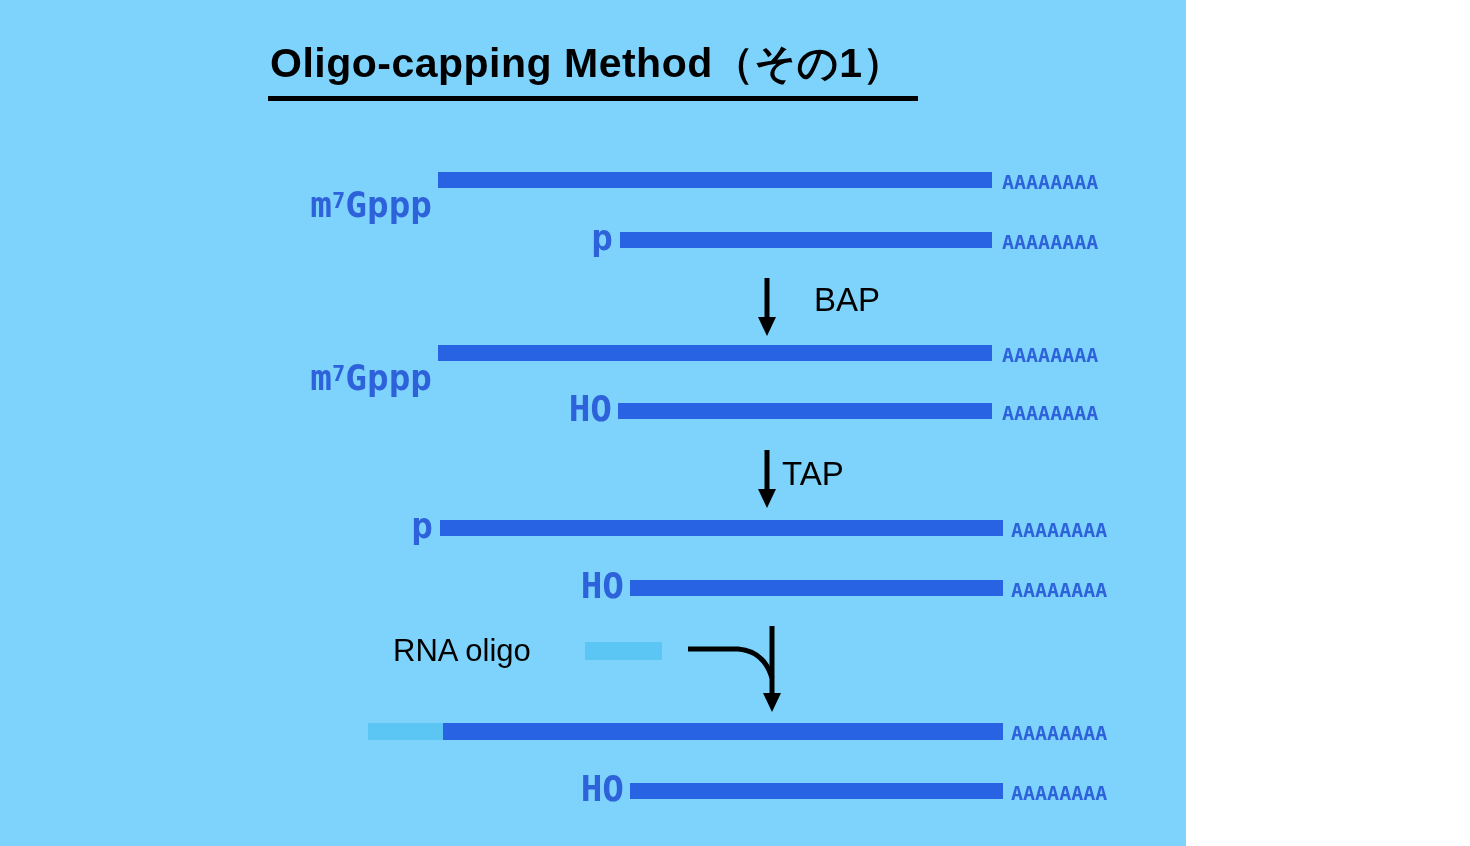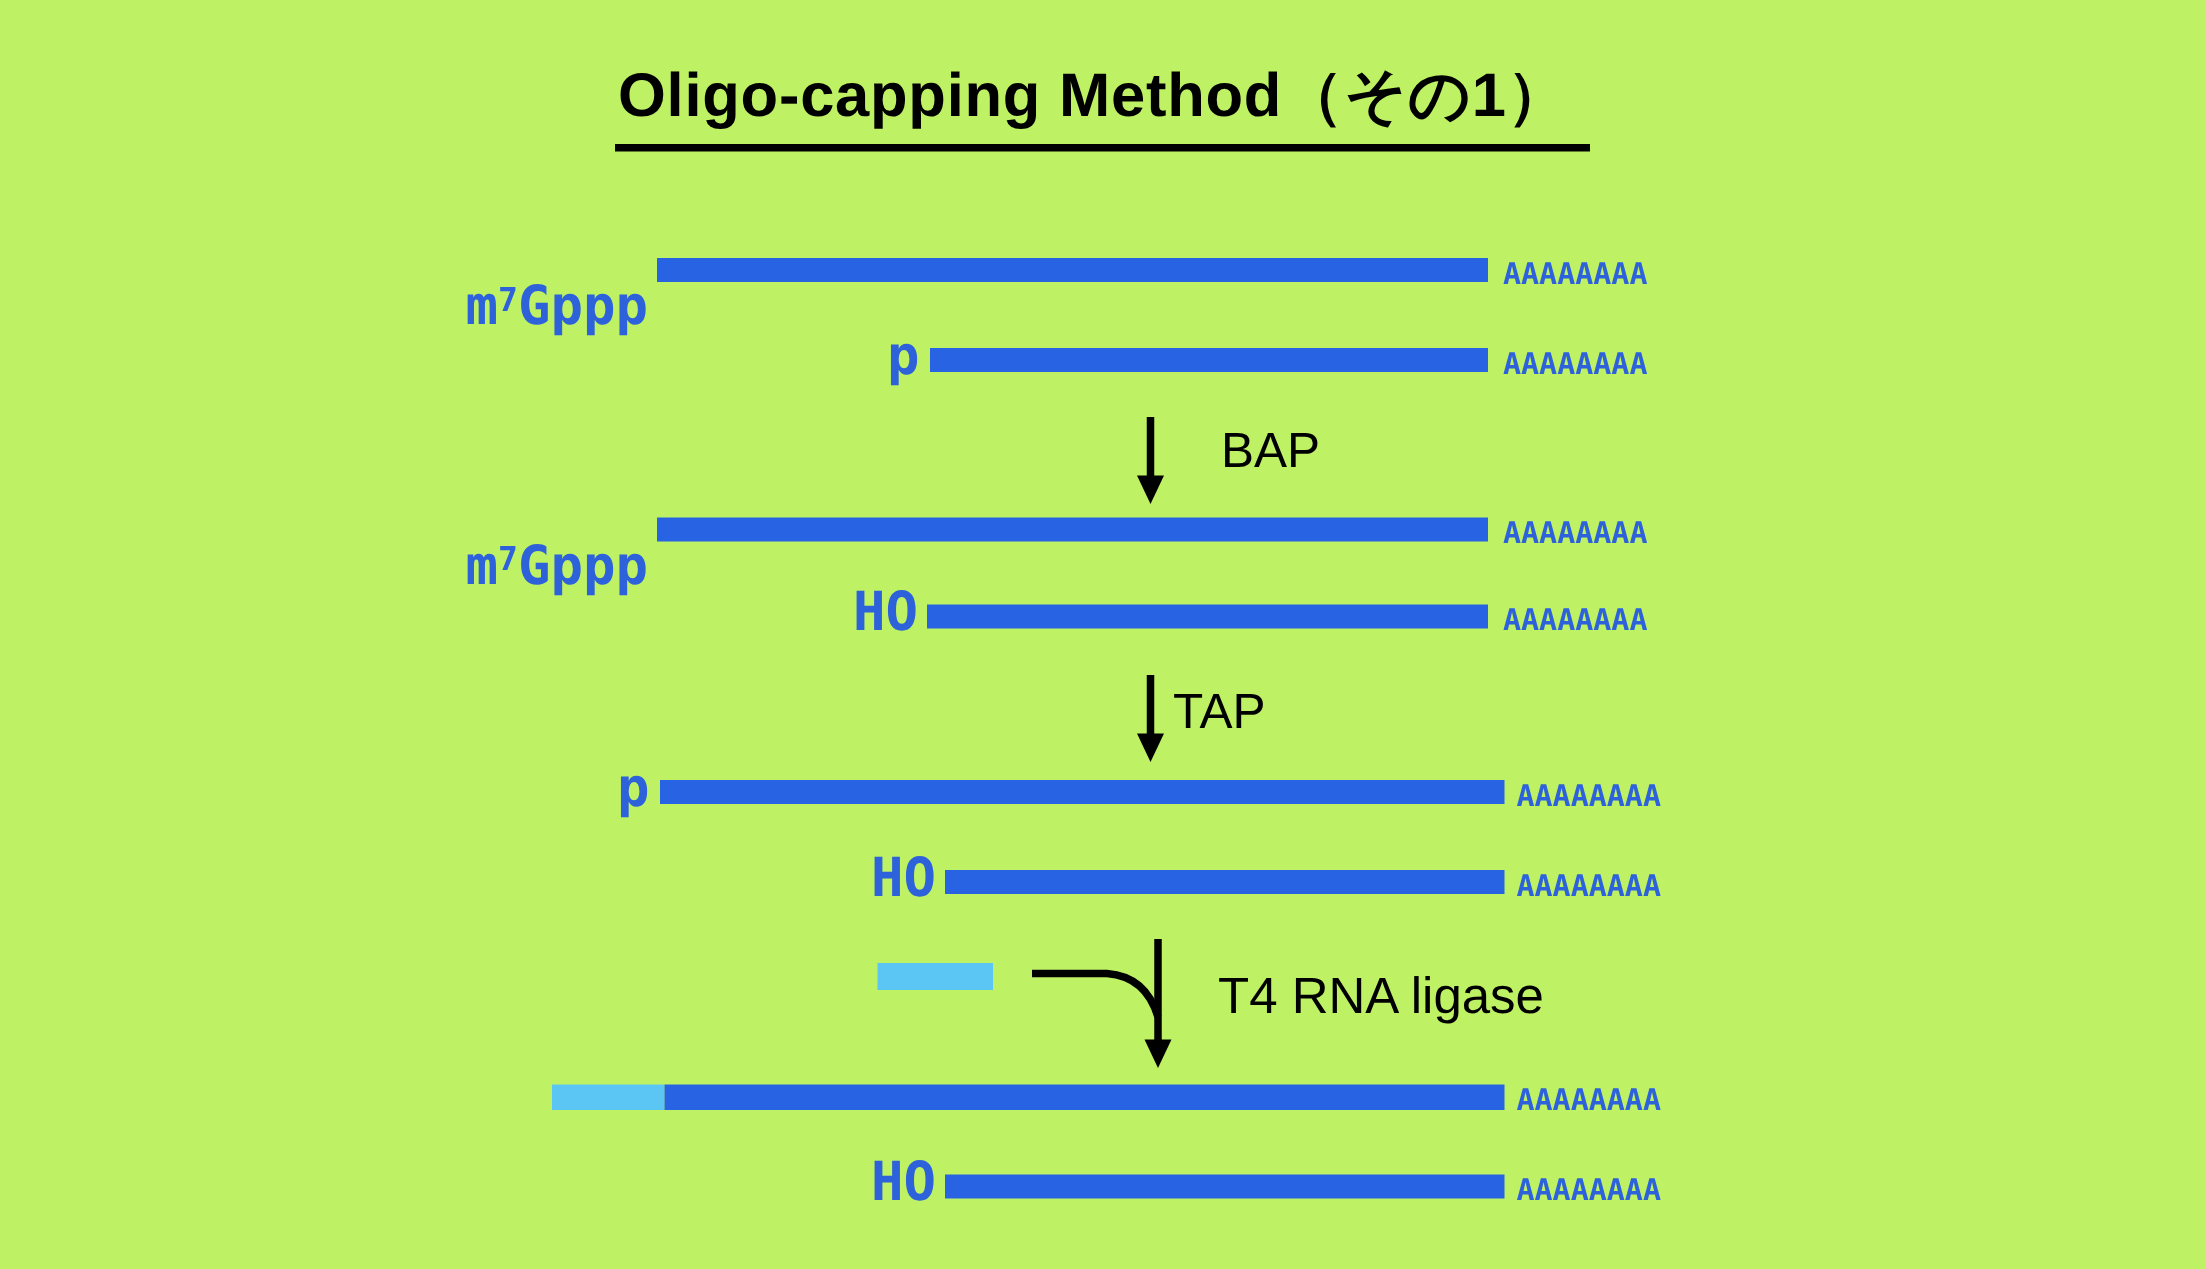--- a/index.html
+++ b/index.html
@@ -1,17 +1,17 @@
 <!DOCTYPE html>
 <html style="--rna-bar: #2763E3; --rna-text: #2E62DB; --oligo-bar: #5BC6F4; --ink: #000000;"><head>
 <meta charset="utf-8">
 <style>
   html,body{margin:0;padding:0;background:#ffffff;}
   .canvas{
-    position:relative;width:1470px;height:846px;background:#bef264;
+    position:relative;width:1186px;height:846px;background:#7dd3fc;
     overflow:hidden;font-family:"Liberation Sans",sans-serif;
   }
   .title-wrap{position:absolute;top:36px;left:0;width:100%;text-align:center;}
   .title{
     display:inline-block;font-size:41px;font-weight:bold;color:#000;
     letter-spacing:0.5px;border-bottom:5px solid #000;
     padding:0 14px 5px 2px;font-family:"Liberation Sans",sans-serif;
   }
   .mono{
     position:absolute;font-family:"DejaVu Sans Mono","Liberation Mono",monospace;
@@ -72,29 +72,29 @@
   <span class="steplbl" style="left:782px;top:456px;">TAP</span>
 
   <span class="mono smalllbl" style="left:380px;top:508px;width:53px;">p</span>
   <div class="bar" style="left:440px;top:520px;width:563px;height:16px;"></div>
   <span class="mono tail" style="left:1011px;top:514px;">AAAAAAAA</span>
 
   <span class="mono smalllbl" style="left:552px;top:568px;width:72px;">HO</span>
   <div class="bar" style="left:630px;top:580px;width:373px;height:16px;"></div>
   <span class="mono tail" style="left:1011px;top:574px;">AAAAAAAA</span>
 
+  <span class="steplbl" style="left:393px;top:633px;font-size:31px;">RNA oligo</span>
   <div class="bar light" style="left:585px;top:642px;width:77px;height:18px;"></div>
   <div class="arrow" style="left:680px;top:618px;">
     <svg width="112" height="98" viewBox="0 0 112 98">
       <line x1="92" y1="8" x2="92" y2="78" stroke="#000" stroke-width="5"></line>
       <path d="M 8 31 L 58 31 Q 84 33 92 60" fill="none" stroke="#000" stroke-width="5"></path>
       <polygon points="92,94 83,75 101,75" fill="#000"></polygon>
     </svg>
   </div>
-  <span class="steplbl" style="left:812px;top:646px;font-size:34px;">T4 RNA ligase</span>
 
   <div class="bar light" style="left:368px;top:723px;width:75px;height:17px;"></div>
   <div class="bar" style="left:443px;top:723px;width:560px;height:17px;"></div>
   <span class="mono tail" style="left:1011px;top:717px;">AAAAAAAA</span>
 
   <span class="mono smalllbl" style="left:552px;top:771px;width:72px;">HO</span>
   <div class="bar" style="left:630px;top:783px;width:373px;height:16px;"></div>
   <span class="mono tail" style="left:1011px;top:777px;">AAAAAAAA</span>
 
 </div>

